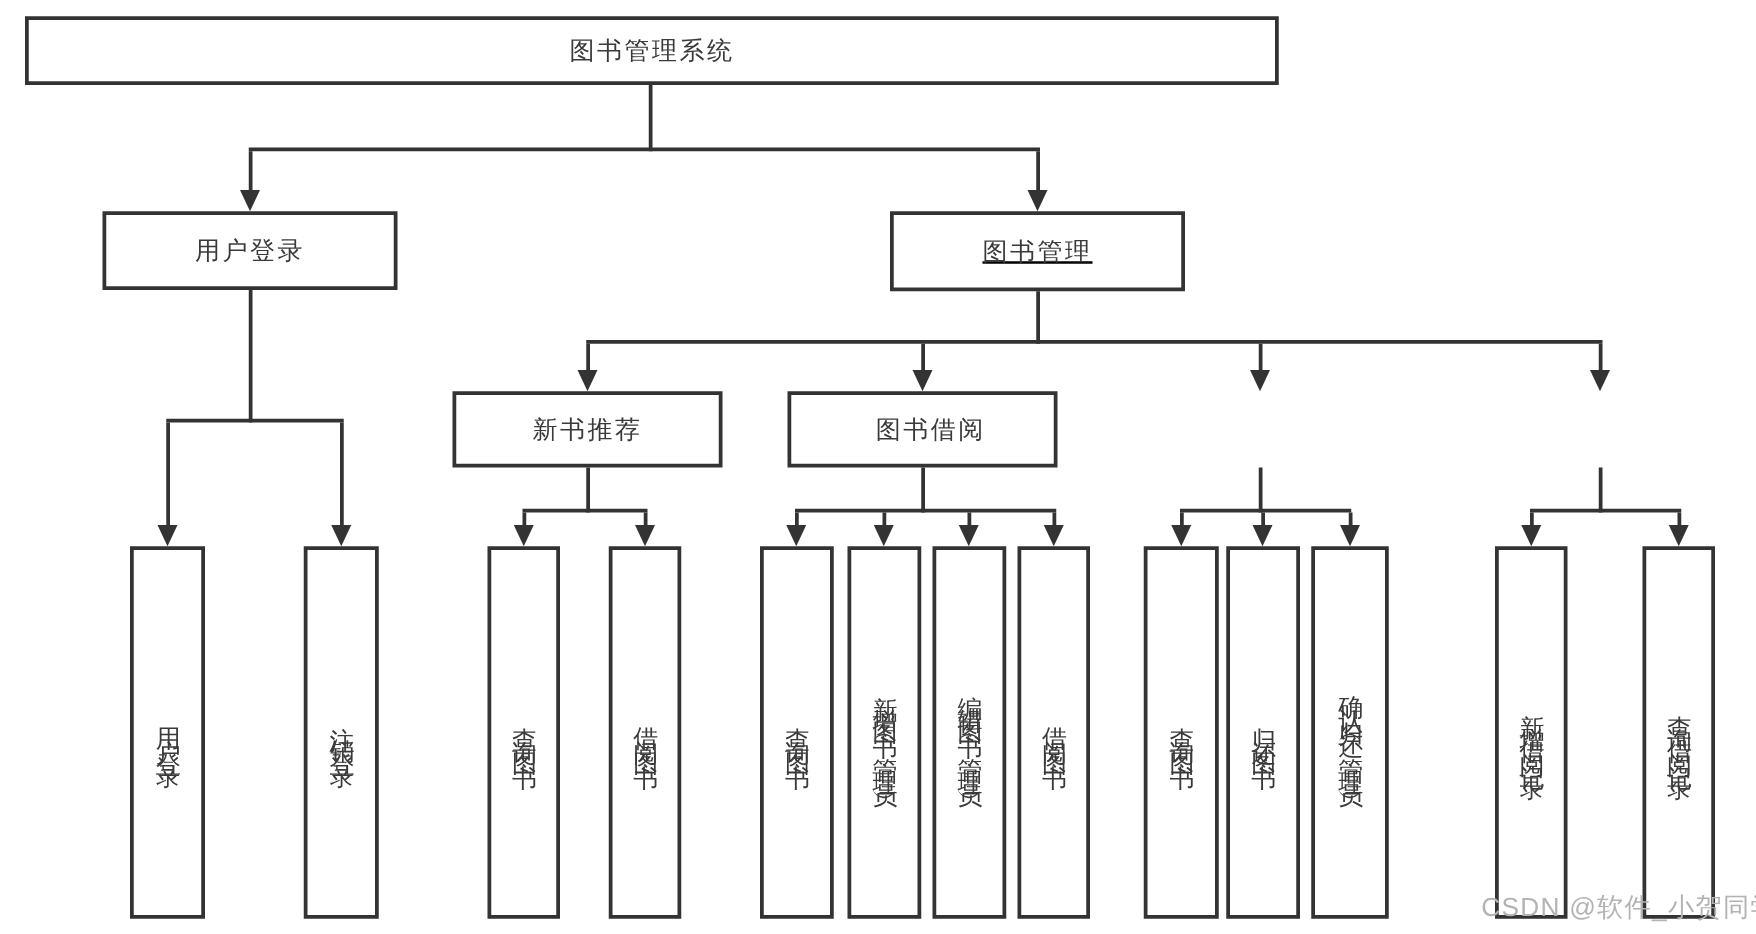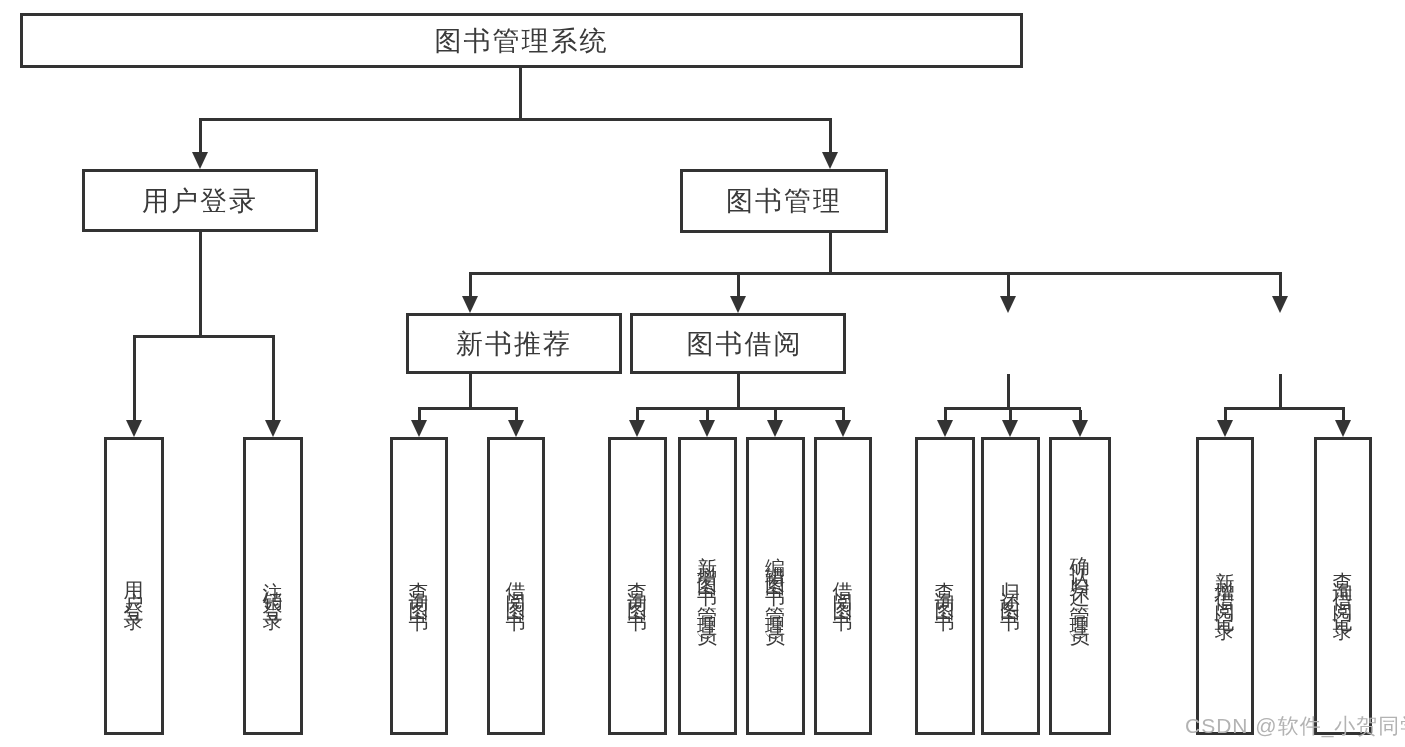--- a/index.html
+++ b/index.html
@@ -20,21 +20,21 @@
   .node, .vnode {
     position: absolute;
     box-sizing: border-box;
     border: 3px solid var(--line);
     background: #ffffff;
     display: flex;
     align-items: center;
     justify-content: center;
   }
   .node .label {
-    font-size: 27px;
+    font-size: 20px;
     color: var(--text);
     letter-spacing: 2px;
     white-space: nowrap;
   }
   .vnode .vtext {
     writing-mode: vertical-rl;
     text-orientation: mixed;
     font-size: 20px;
     letter-spacing: 10px;
     color: var(--text);
@@ -73,21 +73,21 @@
   <div class="vl" style="left:519px; top:68px; height:53px;"></div>
   <div class="hl" style="left:199px; top:118px; width:633px;"></div>
   <div class="vl" style="left:199px; top:121px; height:31px;"></div>
   <div class="arrow" style="left:192px; top:152px;"></div>
   <div class="vl" style="left:829px; top:121px; height:31px;"></div>
   <div class="arrow" style="left:822px; top:152px;"></div>
 
   <div class="node" style="left:82px; top:169px; width:236px; height:63px;">
     <span class="label">用户登录</span>
   </div>
-  <div class="node" style="left:680px; top:169px; width:208px; height:64px;">
+  <div class="node" style="left:712px; top:169px; width:236px; height:64px;text-decoration:underline;">
     <span class="label">图书管理</span>
   </div>
 
   <div class="vl" style="left:199px; top:232px; height:106px;"></div>
   <div class="hl" style="left:133px; top:335px; width:142px;"></div>
   <div class="vl" style="left:133px; top:338px; height:82px;"></div>
   <div class="arrow" style="left:126px; top:420px;"></div>
   <div class="vl" style="left:272px; top:338px; height:82px;"></div>
   <div class="arrow" style="left:265px; top:420px;"></div>
 
@@ -95,21 +95,21 @@
   <div class="hl" style="left:469px; top:272px; width:813px;"></div>
   <div class="vl" style="left:469px; top:275px; height:21px;"></div>
   <div class="arrow" style="left:462px; top:296px;"></div>
   <div class="vl" style="left:737px; top:275px; height:21px;"></div>
   <div class="arrow" style="left:730px; top:296px;"></div>
   <div class="vl" style="left:1007px; top:275px; height:21px;"></div>
   <div class="arrow" style="left:1000px; top:296px;"></div>
   <div class="vl" style="left:1279px; top:275px; height:21px;"></div>
   <div class="arrow" style="left:1272px; top:296px;"></div>
 
-  <div class="node" style="left:362px; top:313px; width:216px; height:61px;margin-left:44px;">
+  <div class="node" style="left:362px; top:313px; width:216px; height:61px;">
     <span class="label">新书推荐</span>
   </div>
   <div class="node" style="left:630px; top:313px; width:216px; height:61px;padding-left:13px;">
     <span class="label">图书借阅</span>
   </div>
 
   <div class="vl" style="left:469px; top:374px; height:36px;"></div>
   <div class="hl" style="left:418px; top:407px; width:100px;"></div>
   <div class="vl" style="left:418px; top:410px; height:10px;"></div>
   <div class="arrow" style="left:411px; top:420px;"></div>

